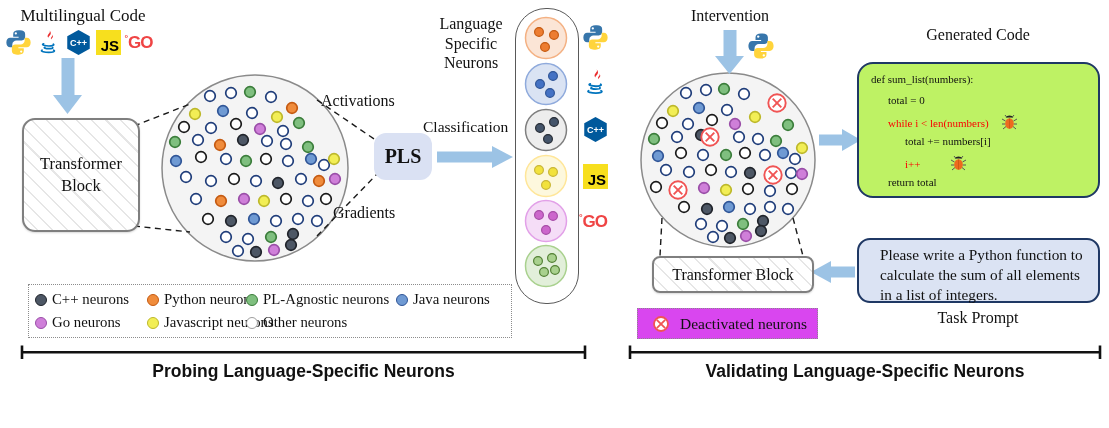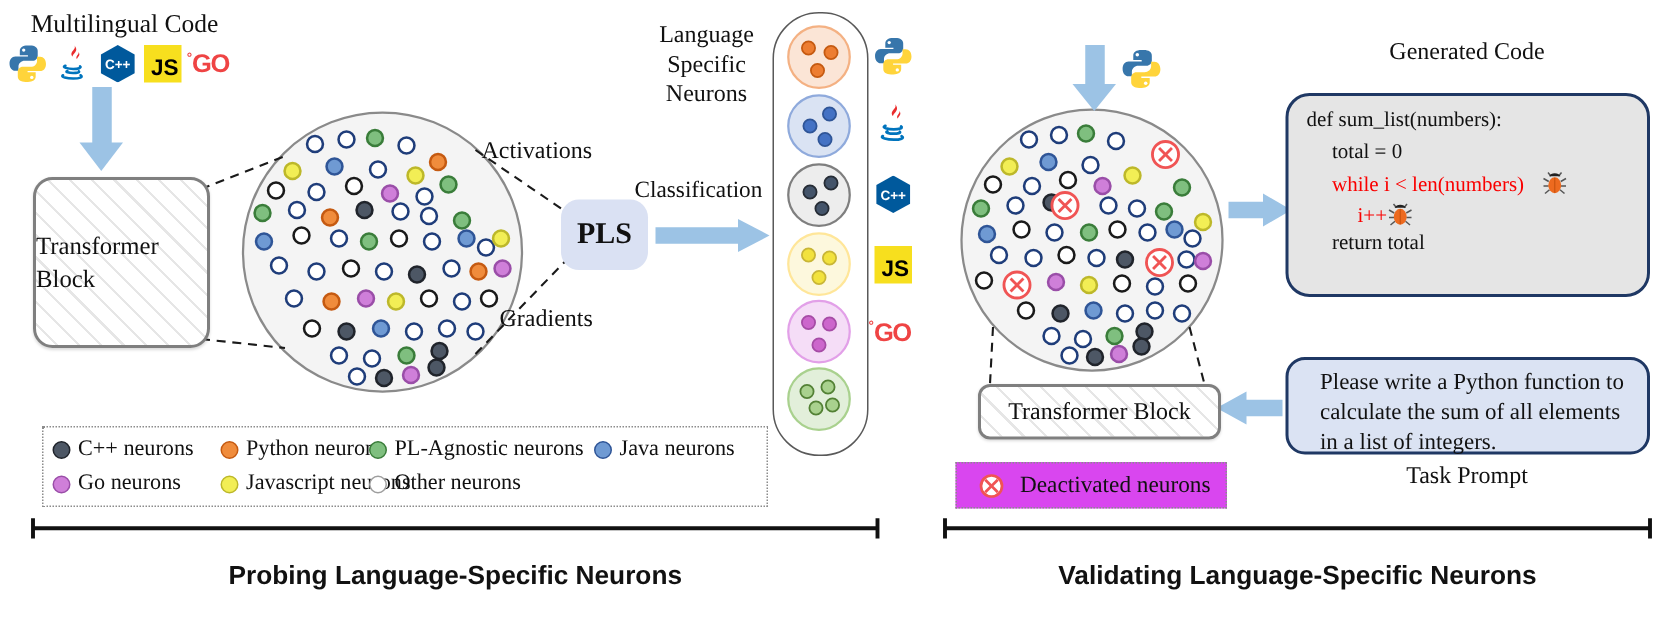--- a/index.html
+++ b/index.html
@@ -6,48 +6,48 @@
   .stage{position:relative;width:1109px;height:428px;background:#fff;
          font-family:"Liberation Serif", serif;color:#111;overflow:hidden;}
   .abs{position:absolute;}
   #bg{position:absolute;left:0;top:0;}
   .lbl{font-size:16px;line-height:1.15;}
   .ctr{text-align:center;}
   
   .tblock{border:2px solid #7f7f7f;border-radius:13px;
           background:repeating-linear-gradient(45deg,#ffffff 0 9px,#e6e6e6 9px 10.5px);
           display:flex;align-items:center;justify-content:center;
-          font-size:16.5px;text-align:left;line-height:1.35;color:#111;
+          font-size:16.5px;text-align:center;line-height:1.35;color:#111;
           box-shadow:0 1px 2px rgba(0,0,0,0.15);}
   .pls-box{background:#dae1f3;border-radius:12px;display:flex;align-items:center;justify-content:center;
            font-weight:bold;font-size:20px;}
   .column-outline{border:1.5px solid #595959;border-radius:31px;background:transparent;}
   
   .legend{border:1.2px dotted #8c8c8c;background:#fff;display:grid;
           grid-template-columns:112px 99px 150px auto;grid-auto-rows:23px;
           align-items:center;padding:3px 6px;font-size:14.8px;}
   .legend-item{display:flex;align-items:center;gap:5px;white-space:nowrap;}
   .legend-dot{width:10px;height:10px;border-radius:50%;flex:0 0 auto;}
-  .caption{font-family:"Liberation Sans", sans-serif;font-weight:bold;font-size:17.5px;text-align:center;margin-top:12px;}
+  .caption{font-family:"Liberation Sans", sans-serif;font-weight:bold;font-size:17.5px;text-align:center;}
   
   .icon-row{display:flex;align-items:center;gap:3px;}
   [data-icon]{display:inline-flex;align-items:center;justify-content:center;}
   .icon-row [data-icon]{width:27px;height:29px;}
   .cpp-badge{width:25px;height:25px;background:#00599c;color:#fff;font-family:"Liberation Sans",sans-serif;
              font-weight:bold;font-size:9px;display:flex;align-items:center;justify-content:center;
              clip-path:polygon(50% 0,95% 25%,95% 75%,50% 100%,5% 75%,5% 25%);}
   .js-badge{width:25px;height:25px;background:#f7df1e;color:#000;font-family:"Liberation Sans",sans-serif;
             font-weight:bold;font-size:15px;display:flex;align-items:flex-end;justify-content:flex-end;
             padding:0 2px 1px 0;box-sizing:border-box;}
   .go-badge{color:#ef4444;font-family:"Liberation Sans",sans-serif;font-weight:800;font-size:17px;
             letter-spacing:-1px;line-height:1;}
   .go-mark{font-size:9px;vertical-align:7px;letter-spacing:0;}
   
-  .code-box{background:#e5e5e5;border:2px solid #1f3864;border-radius:16px;
-            padding:9px 6px 0 12px;box-sizing:border-box;font-size:14px;}
+  .code-box{background:#bef264;border:2px solid #1f3864;border-radius:16px;
+            padding:9px 6px 0 12px;box-sizing:border-box;font-size:11px;}
   .code-line{height:20.5px;white-space:nowrap;}
   .code-line.err{color:#fa0000;}
   .bug{vertical-align:-3px;}
   .code-line:nth-child(3) .bug{margin-left:12px;}
   .code-line:nth-child(5) .bug{margin-left:30px;}
   .task-box{background:#dbe3f3;border:2px solid #1f3864;border-radius:13px;
             padding:5px 8px 5px 21px;box-sizing:border-box;font-size:15.3px;line-height:1.3;}
   .deact-box{border:1.2px dotted #8c8c8c;background:#d946ef;display:flex;align-items:center;gap:10px;
              padding-left:14px;box-sizing:border-box;font-size:15.5px;}
 </style>
@@ -371,20 +371,21 @@
         <span>Javascript neurons</span>
       </div>
       <div class="legend-item">
         <span class="legend-dot" style="background: rgb(255, 255, 255); border: 1.6px solid rgb(158, 158, 158);"></span>
         <span>Other neurons</span>
       </div>
     </div>
 
   <div class="abs caption" style="left:22px;top:361px;width:563px;">Probing Language-Specific Neurons</div>
 
+  <div class="abs lbl ctr" style="left:655px;top:7px;width:150px;">Intervention</div>
 
   <span class="abs" data-icon="python" style="left:747px;top:32px;width:28px;height:28px;">
       <svg width="100%" height="100%" viewBox="0 0 24 24">
         <path fill="#3776ab" d="M11.9 1.2c-2.9 0-4.6 1.2-4.6 3.2v2.5h4.8v.8H4.6c-2 0-3.4 1.7-3.4 4.2 0 2.6 1.4 4.3 3.4 4.3h1.9v-2.5c0-2 1.7-3.5 3.7-3.5h4.7c1.7 0 3-1.3 3-3V4.4c0-2-1.7-3.2-4.6-3.2h-1.4z"></path>
         <circle cx="9.6" cy="3.9" r="1" fill="#fff"></circle>
         <path fill="#ffd43b" d="M12.1 22.8c2.9 0 4.6-1.2 4.6-3.2v-2.5h-4.8v-.8h7.5c2 0 3.4-1.7 3.4-4.2 0-2.6-1.4-4.3-3.4-4.3h-1.9v2.5c0 2-1.7 3.5-3.7 3.5H9.1c-1.7 0-3 1.3-3 3v2.8c0 2 1.7 3.2 4.6 3.2h1.4z"></path>
         <circle cx="14.4" cy="20.1" r="1" fill="#fff"></circle>
       </svg>
     </span>
 
@@ -414,20 +415,21 @@
             <line x1="12.5" y1="7" x2="16" y2="5"></line>
             <line x1="12.5" y1="10" x2="16" y2="10"></line>
             <line x1="12" y1="12.5" x2="15" y2="15"></line>
             <line x1="6" y1="3.5" x2="4" y2="1"></line>
             <line x1="11" y1="3.5" x2="13" y2="1"></line>
           </g>
           <path d="M4.7 3.5 A4.2 3.4 0 0 1 12.3 3.5 Z" fill="#222"></path>
           <ellipse cx="8.5" cy="9.5" rx="4.3" ry="5.3" fill="#ed6a1f"></ellipse>
           <line x1="8.5" y1="4.5" x2="8.5" y2="14.5" stroke="#c95410" stroke-width="0.8"></line>
         </svg></div>
+      <div class="code-line" style="padding-left: 34px;"><span>total += numbers[i]</span></div>
       <div class="code-line err" style="padding-left: 34px;"><span>i++</span><svg class="bug" width="17" height="16" viewBox="0 0 17 16">
           <g stroke="#555" stroke-width="1">
             <line x1="4.5" y1="7" x2="1" y2="5"></line>
             <line x1="4.5" y1="10" x2="1" y2="10"></line>
             <line x1="5" y1="12.5" x2="2" y2="15"></line>
             <line x1="12.5" y1="7" x2="16" y2="5"></line>
             <line x1="12.5" y1="10" x2="16" y2="10"></line>
             <line x1="12" y1="12.5" x2="15" y2="15"></line>
             <line x1="6" y1="3.5" x2="4" y2="1"></line>
             <line x1="11" y1="3.5" x2="13" y2="1"></line>

